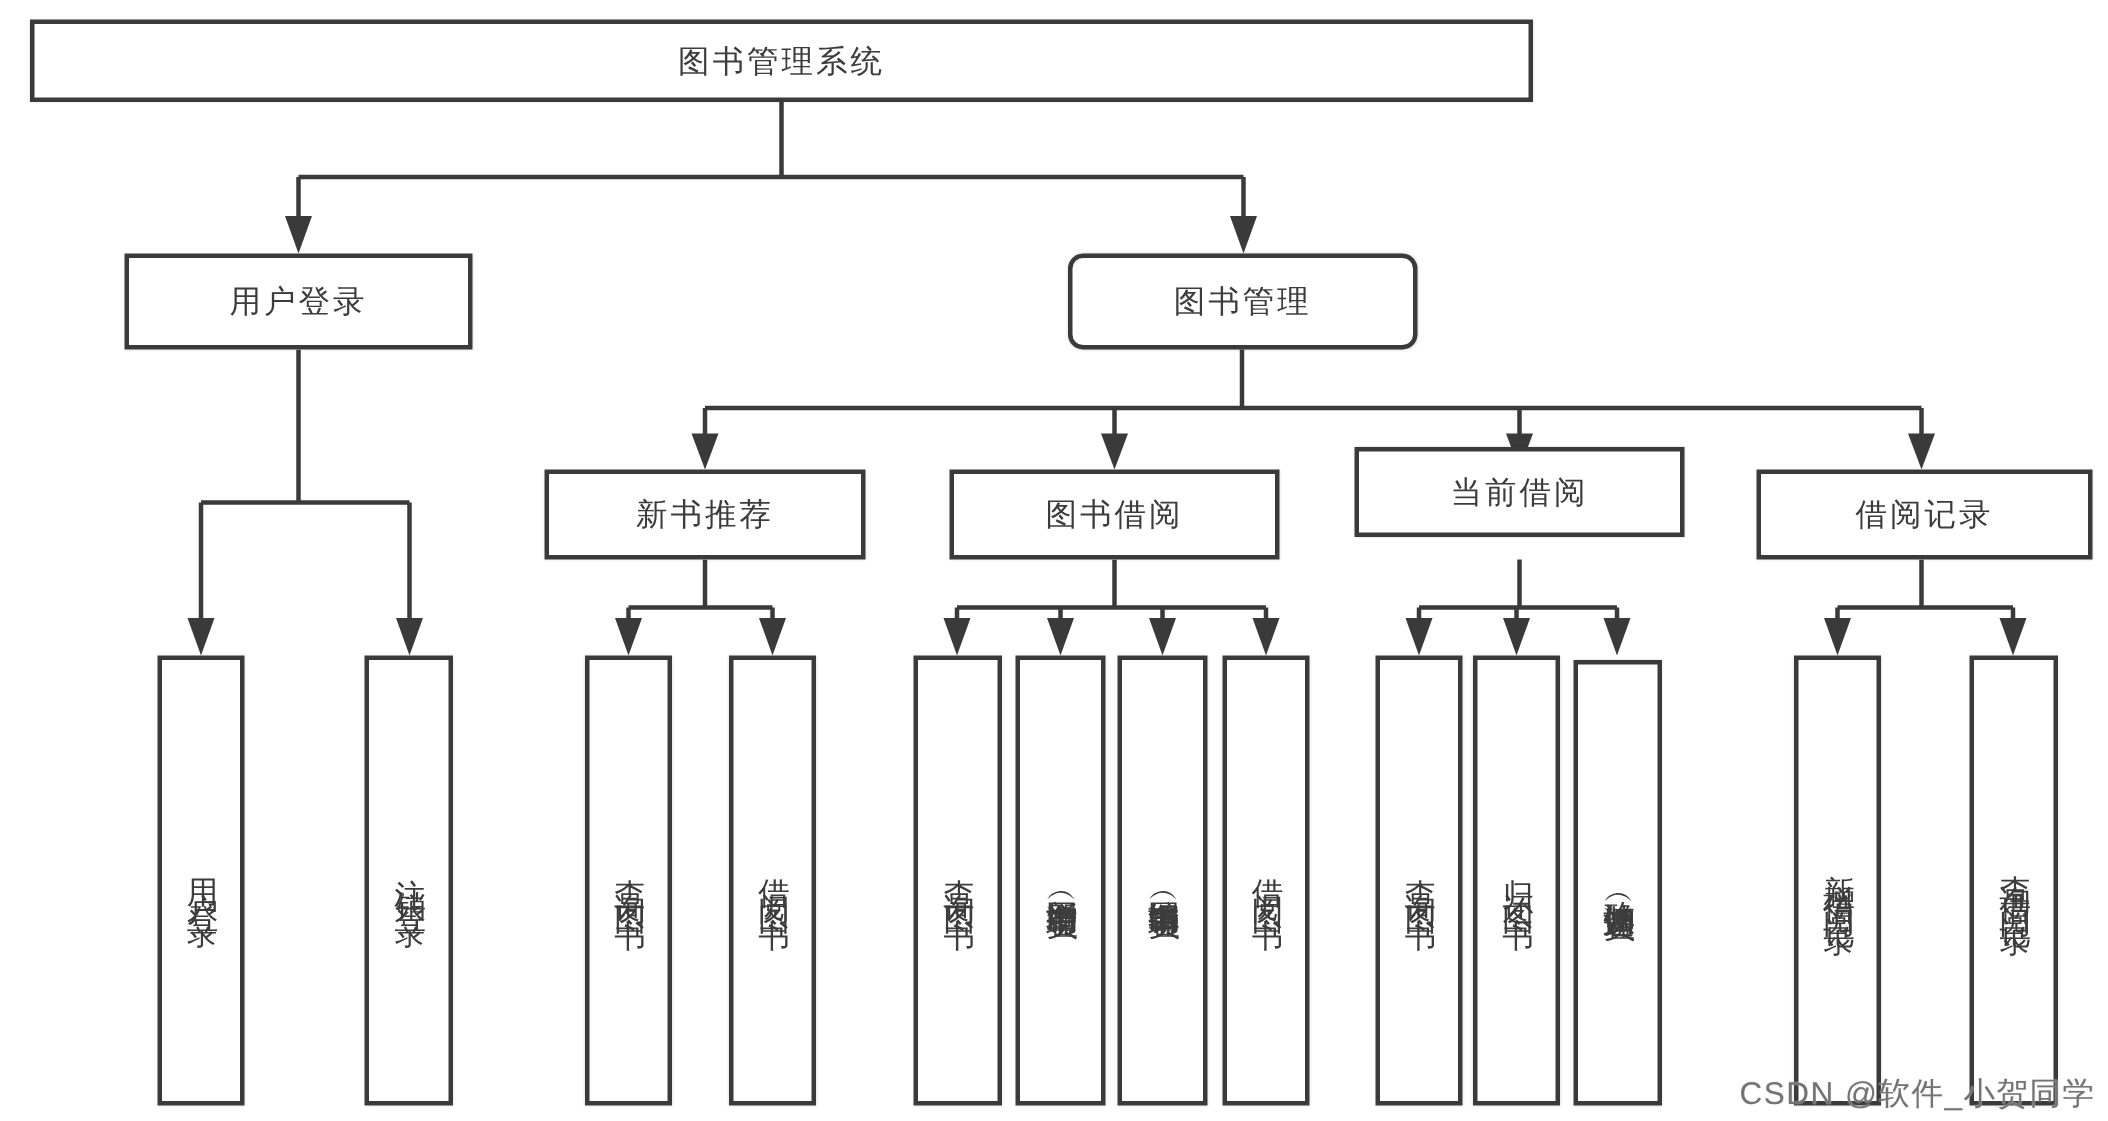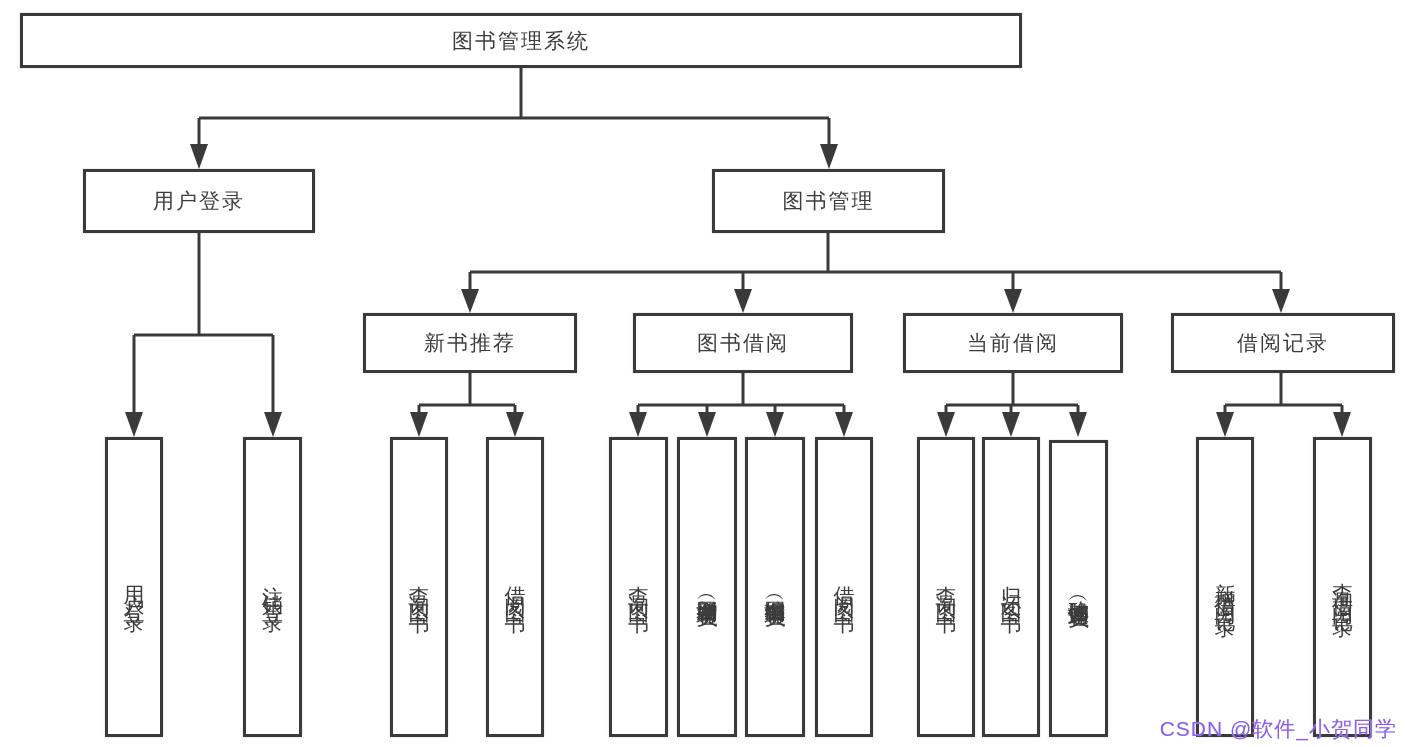--- a/index.html
+++ b/index.html
@@ -42,21 +42,21 @@
   .node.v.dense .vtext { letter-spacing: 1px; }
   .node.v.mid .vtext { letter-spacing: 7px; }
 
   .root-node { font-size: 22px; letter-spacing: 2px; }
 
   .watermark {
     position: absolute;
     right: 8px;
     bottom: 4px;
     font-size: 21px;
-    color: #8b5cf6;
+    color: #737373;
     letter-spacing: 1px;
     text-shadow: 0 0 1px #d9d9d9;
   }
 </style>
 </head>
 <body>
 
 <div class="canvas">
 
   <svg class="connectors" viewBox="0 0 1405 747" xmlns="http://www.w3.org/2000/svg">
@@ -128,25 +128,25 @@
       <polygon points="1069,412 1087,412 1078,437"></polygon>
 
       <polygon points="1216,412 1234,412 1225,437"></polygon>
       <polygon points="1333,412 1351,412 1342,437"></polygon>
     </g>
   </svg>
 
   <div class="node h root-node" style="left:20px; top:13px; width:1002px; height:55px;">图书管理系统</div>
 
   <div class="node h" style="left:83px; top:169px; width:232px; height:64px;">用户登录</div>
-  <div class="node h" style="left:712px; top:169px; width:233px; height:64px;">图书管理</div>
+  <div class="node h" style="left:712px; top:169px; width:233px; height:64px;border-radius:10px;">图书管理</div>
 
   <div class="node h" style="left:633px; top:313px; width:220px; height:60px;">图书借阅</div>
   <div class="node h" style="left:363px; top:313px; width:214px; height:60px;">新书推荐</div>
-  <div class="node h" style="left:903px; top:313px; width:220px; height:60px;text-align:center;">当前借阅</div>
+  <div class="node h" style="left:903px; top:298px; width:220px; height:60px;text-align:center;">当前借阅</div>
   <div class="node h" style="left:1171px; top:313px; width:224px; height:60px;">借阅记录</div>
 
   <div class="node v" style="left:105px; top:437px; width:58px; height:300px;">
     <span class="vtext">用户登录</span>
   </div>
   <div class="node v" style="left:243px; top:437px; width:59px; height:300px;">
     <span class="vtext">注销登录</span>
   </div>
 
   <div class="node v" style="left:390px; top:437px; width:58px; height:300px;">

